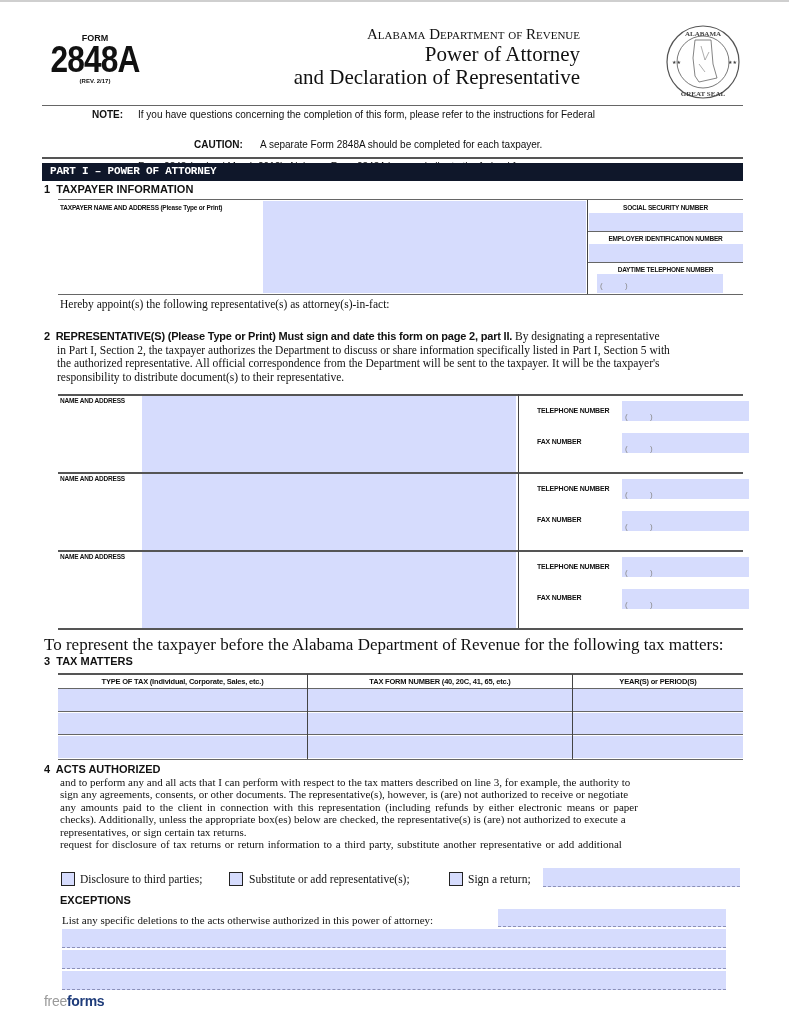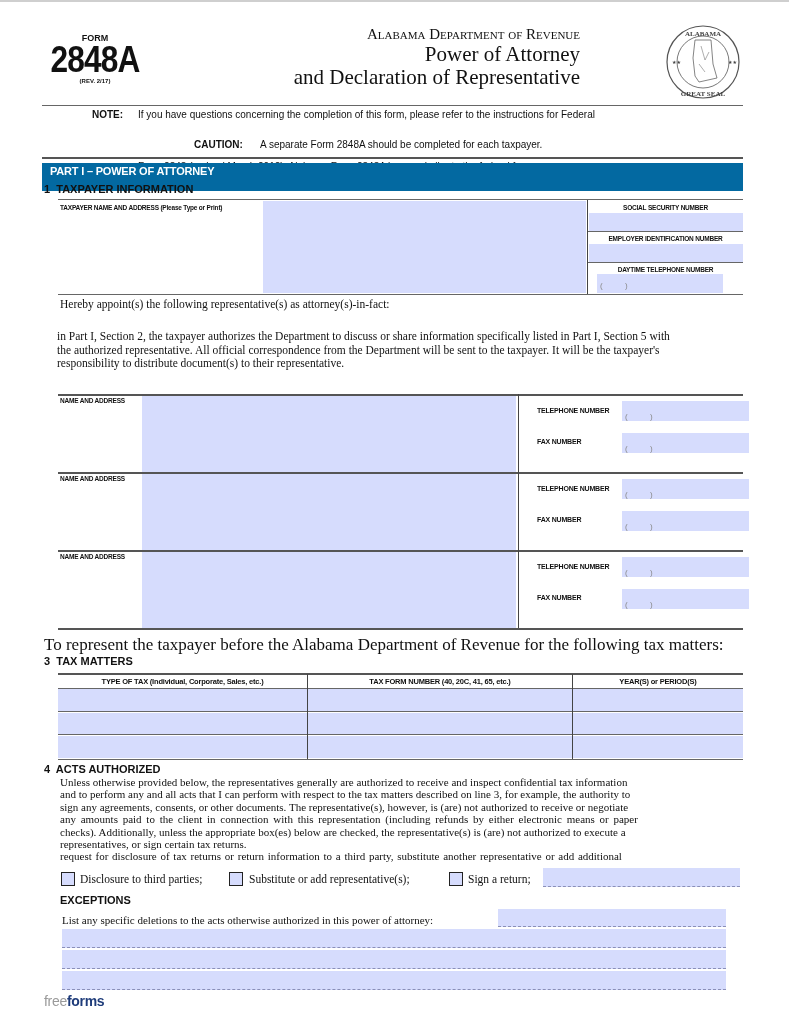--- a/index.html
+++ b/index.html
@@ -51,21 +51,21 @@
 <div class="abs" style="left:42px;top:109px;width:701px;font-size:10px;line-height:12.5px;">
   <div class="abs" style="left:50px;top:0;font-weight:bold;">NOTE:</div>
   <div class="abs" style="left:96px;top:0;white-space:nowrap;">If you have questions concerning the completion of this form, please refer to the instructions for Federal</div>
   <div class="abs" style="left:96px;top:12px;white-space:nowrap;margin-top:40px;">Form 2848 (revised March 2012). Alabama Form 2848A is very similar to the federal form.</div>
   <div class="abs" style="left:152px;top:30px;font-weight:bold;">CAUTION:</div>
   <div class="abs" style="left:218px;top:30px;white-space:nowrap;">A separate Form 2848A should be completed for each taxpayer.</div>
 </div>
 
 <div class="hline" style="left:42px;top:157px;width:701px;"></div>
 
-<div class="abs" style="left:42px;top:163px;width:701px;height:28px;background:#0369a1;">
+<div class="abs" style="left:42px;top:163px;width:701px;height:18px;background:#0f172a;font-family:Liberation Mono, monospace;">
   <div style="color:#fff;font-size:11px;font-weight:bold;padding-left:8px;line-height:17px;letter-spacing:-0.2px;">PART I – POWER OF ATTORNEY</div>
 </div>
 
 <div class="abs" style="left:44px;top:183px;font-size:11px;font-weight:bold;white-space:pre;">1  TAXPAYER INFORMATION</div>
 
 <div class="hline thin" style="left:58px;top:199px;width:685px;"></div>
 <div class="abs tiny" style="left:60px;top:204px;white-space:nowrap;">TAXPAYER NAME AND ADDRESS (Please Type or Print)</div>
 <div class="abs fill" style="left:263px;top:201px;width:323px;height:92px;">
   <span></span>
 </div>
@@ -83,20 +83,23 @@
 <div class="hline thin" style="left:588px;top:262px;width:155px;"></div>
 <div class="abs tiny" style="left:588px;top:266px;width:155px;text-align:center;">DAYTIME TELEPHONE NUMBER</div>
 <div class="abs fill" style="left:597px;top:274px;width:126px;height:19px;padding-left:3px;">
   <span class="paren" style="white-space:pre;">(          )</span>
 </div>
 
 <div class="hline thin" style="left:58px;top:294px;width:685px;"></div>
 <div class="abs serif" style="left:60px;top:298px;font-size:11.5px;white-space:nowrap;">Hereby appoint(s) the following representative(s) as attorney(s)-in-fact:</div>
 
 <div class="abs" style="left:44px;top:330px;width:705px;font-size:11px;line-height:13.5px;">
+  <div style="white-space:nowrap;">
+    <span style="font-weight:bold;letter-spacing:-0.2px;white-space:pre;">2  REPRESENTATIVE(S) (Please Type or Print) Must sign and date this form on page 2, part II.</span><span class="serif" style="font-size:11.5px;white-space:pre;"> By designating a representative</span>
+  </div>
   <div class="serif" style="padding-left:13px;font-size:11.5px;white-space:nowrap;">in Part I, Section 2, the taxpayer authorizes the Department to discuss or share information specifically listed in Part I, Section 5 with</div>
   <div class="serif" style="padding-left:13px;font-size:11.5px;white-space:nowrap;">the authorized representative.  All official correspondence from the Department will be sent to the taxpayer.  It will be the taxpayer's</div>
   <div class="serif" style="padding-left:13px;font-size:11.5px;white-space:nowrap;">responsibility to distribute document(s) to their representative.</div>
 </div>
 
 <div class="hline" style="left:58px;top:394px;width:685px;"></div>
 <div class="abs tiny" style="left:60px;top:397px;">NAME AND ADDRESS</div>
 <div class="abs fill" style="left:142px;top:396px;width:374px;height:76px;">
   <span></span>
 </div>
@@ -167,21 +170,20 @@
   <div class="abs fill" style="left:250px;top:62px;width:264px;height:22px;"><span></span></div>
   <div class="abs fill" style="left:515px;top:62px;width:170px;height:22px;"><span></span></div>
 
   <div class="vline" style="left:249px;top:0;height:85px;"></div>
   <div class="vline" style="left:514px;top:0;height:85px;"></div>
 </div>
 <div class="hline thin" style="left:58px;top:759px;width:685px;"></div>
 
 <div class="abs" style="left:44px;top:763px;font-size:11px;font-weight:bold;white-space:pre;">4  ACTS AUTHORIZED</div>
 <div class="abs serif" style="left:60px;top:776px;width:683px;font-size:11px;line-height:12.4px;text-align:justify;">
-  <div style="white-space:nowrap;">Unless otherwise provided below, the representatives generally are authorized to receive and inspect confidential tax information</div>
   <div style="white-space:nowrap;">and to perform any and all acts that I can perform with respect to the tax matters described on line 3, for example, the authority to</div>
   <div style="white-space:nowrap;">sign any agreements, consents, or other documents. The representative(s), however, is (are) not authorized to receive or negotiate</div>
   <div style="white-space:nowrap;word-spacing:2px;">any amounts paid to the client in connection with this representation (including refunds by either electronic means or paper</div>
   <div style="white-space:nowrap;">checks). Additionally, unless the appropriate box(es) below are checked, the representative(s) is (are) not authorized to execute a</div>
   <div style="white-space:nowrap;">representatives, or sign certain tax returns.</div>
   <div style="white-space:nowrap;word-spacing:1px;">request for disclosure of tax returns or return information to a third party, substitute another representative or add additional</div>
 </div>
 
 <div class="cb" style="left:61px;top:872px;"></div>
 <div class="abs serif" style="left:80px;top:873px;font-size:11.5px;white-space:nowrap;">Disclosure to third parties;</div>

